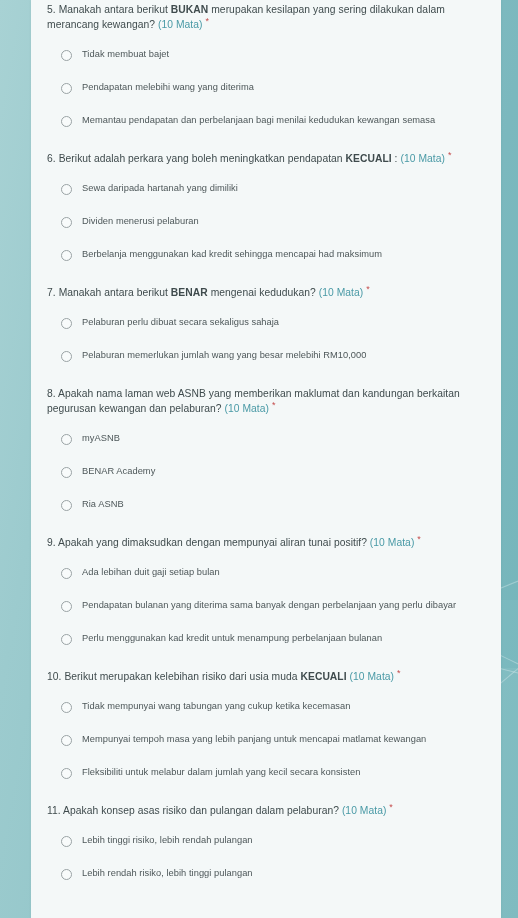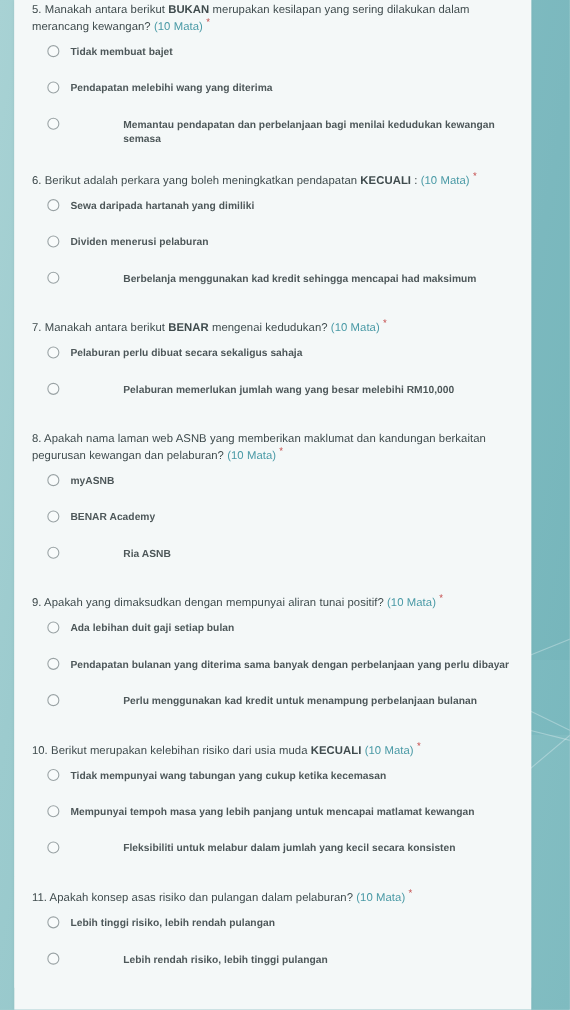--- a/index.html
+++ b/index.html
@@ -28,21 +28,21 @@
     transform-origin: left center;
   }
   #page-bg .shade {
     position: absolute;
     background: rgba(90,160,168,0.18);
   }
 
   
   #form-card {
     position: absolute;
-    left: 13px;
+    left: 31px;
     top: 0;
     width: 470px;
     height: 918px;
     background: #f4f8f8;
     box-shadow: 0 0 3px rgba(0,0,0,0.06);
     overflow: hidden;
   }
   #question-list {
     position: absolute;
     left: 0;
@@ -78,27 +78,26 @@
     line-height: 0;
   }
 
   .options {
     margin: 9px 0 0 0;
     padding: 0;
     list-style: none;
   }
   .option-row {
     display: flex;
-    align-items: flex-start;
+    align-items: flex-end;
     min-height: 20px;
     margin: 0 0 13px 0;
     padding-left: 16px;
-    font-weight: bold;
-  }
-  .option-row:last-child { margin-bottom: 0; gap: 48px; }
+  }
+  .option-row:last-child { margin-bottom: 0; }
   .radio {
     flex: 0 0 auto;
     width: 11px;
     height: 11px;
     border-radius: 50%;
     border: 1px solid #9aa3a5;
     background: #f8fbfb;
     margin-right: 10px;
     box-sizing: border-box;
   }

